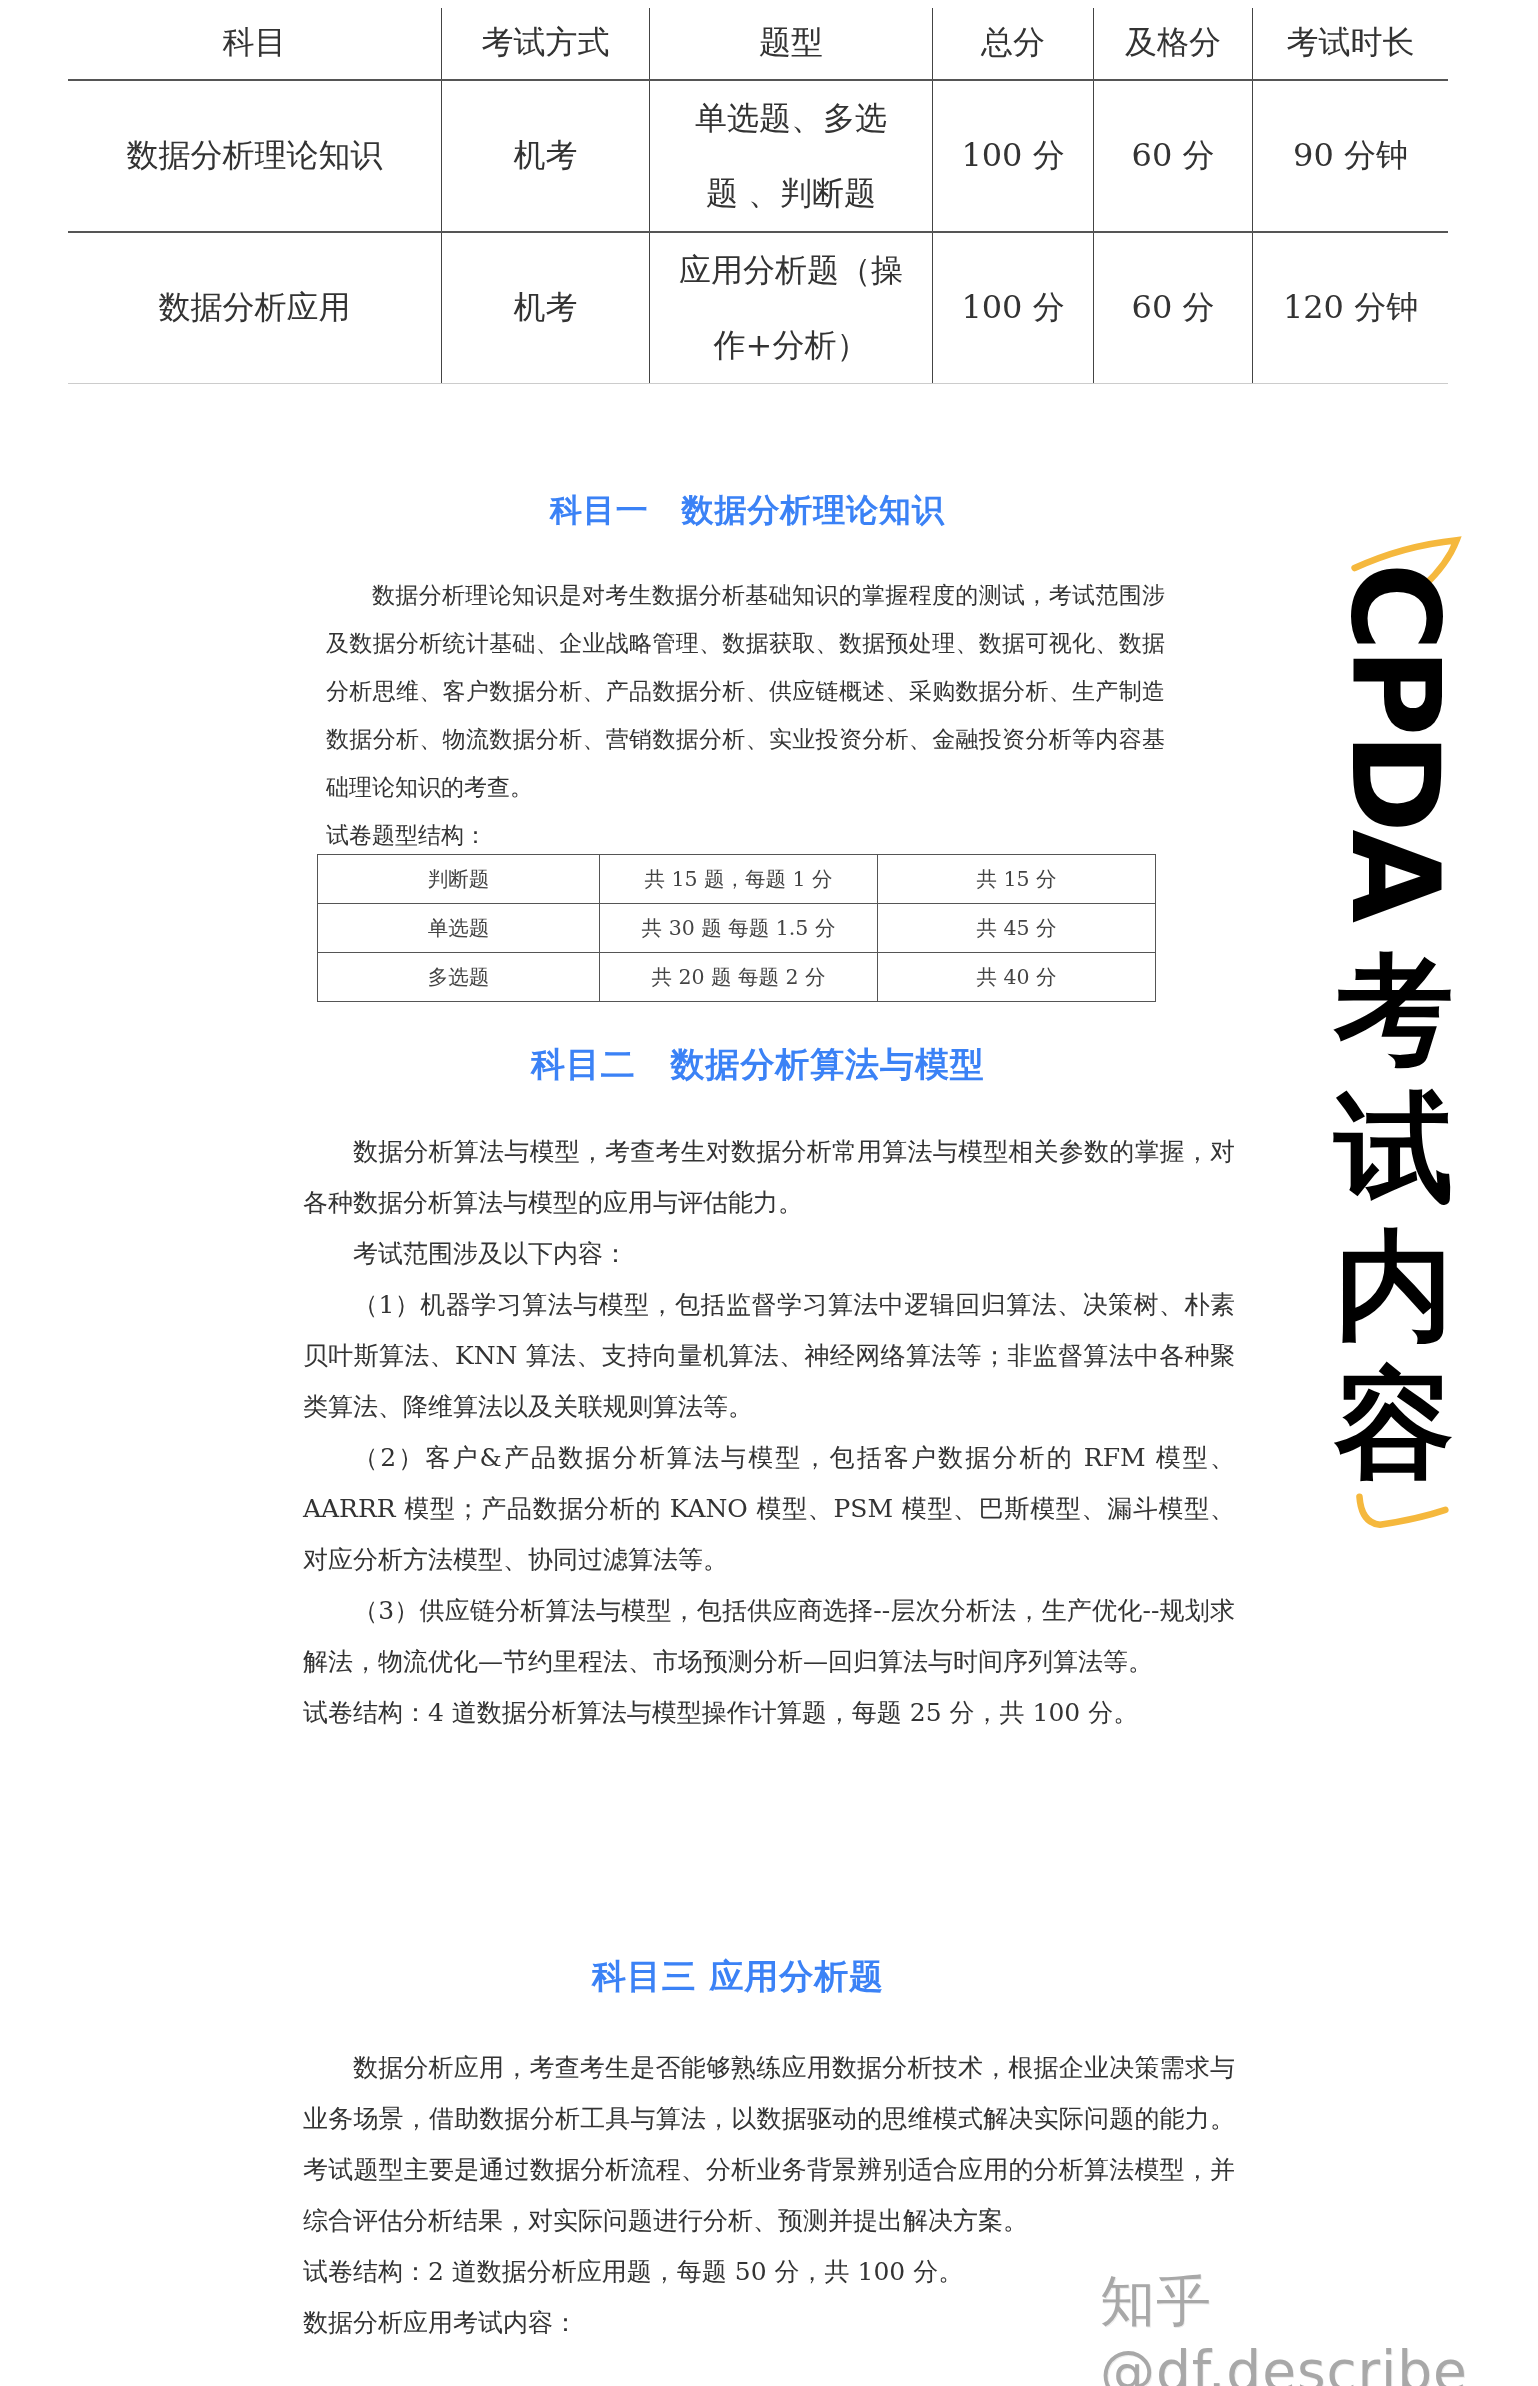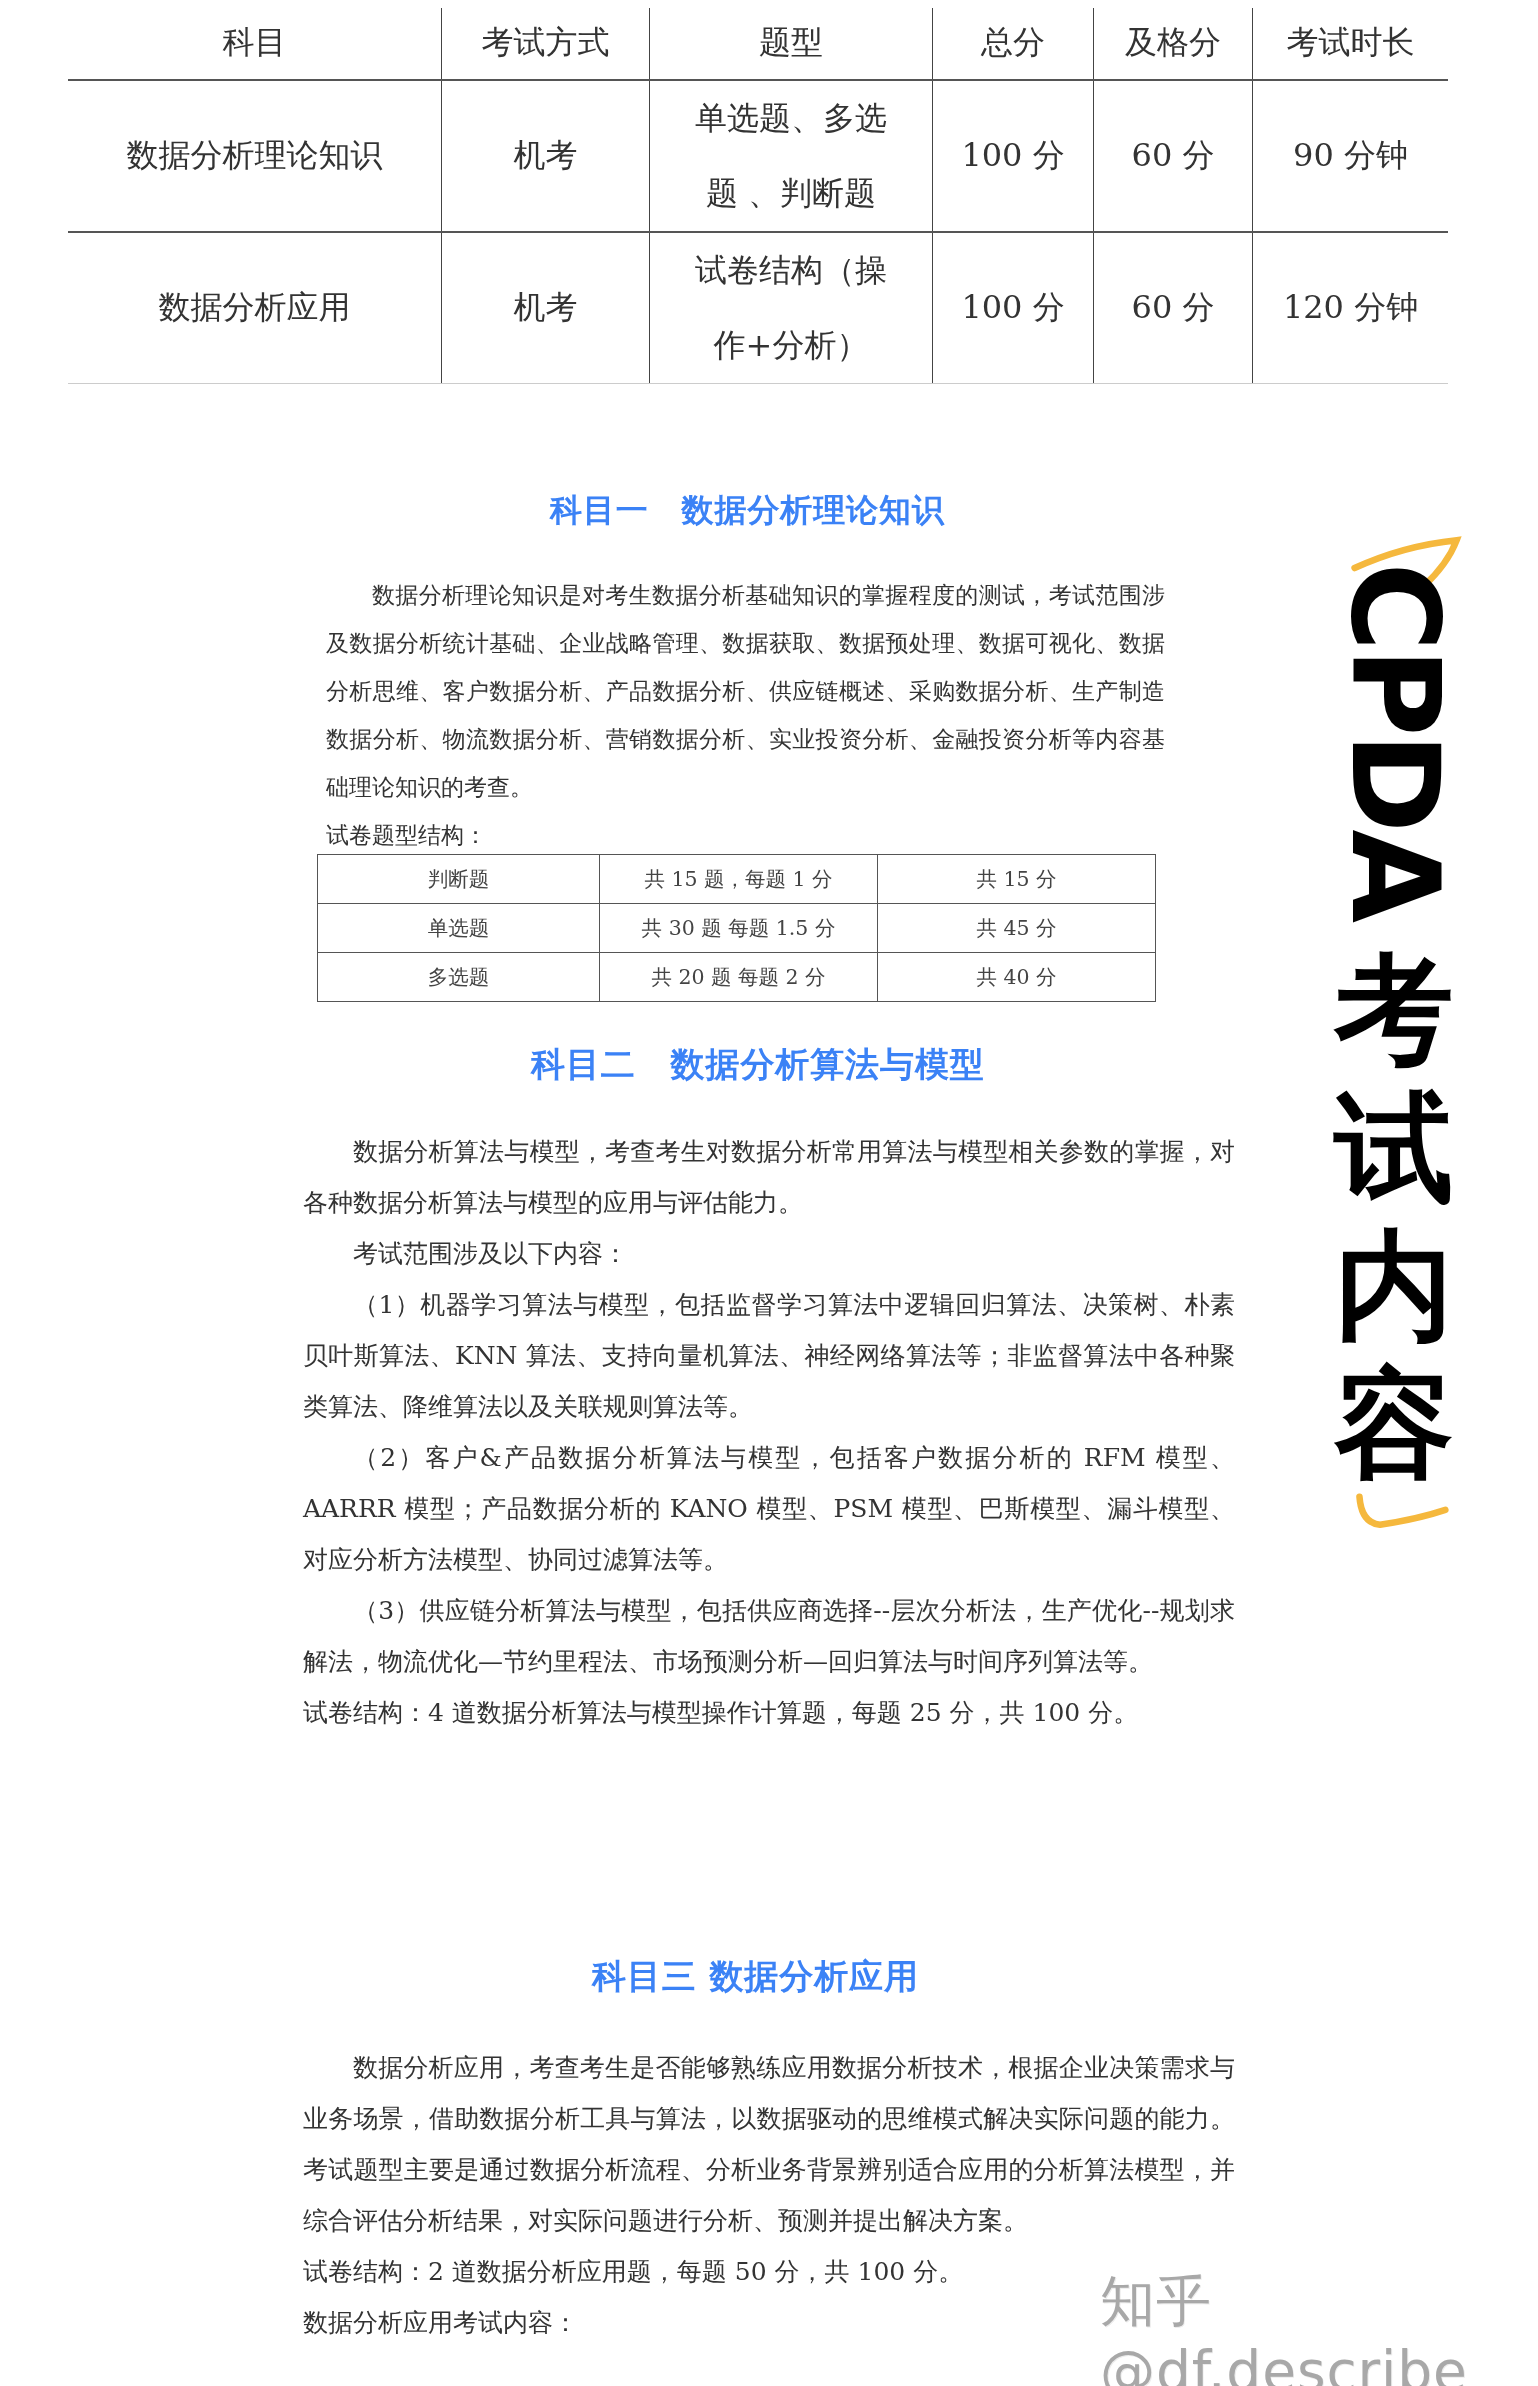--- a/index.html
+++ b/index.html
@@ -100,21 +100,21 @@
         <div>题 、判断题</div>
       </td>
       <td>100 分</td>
       <td>60 分</td>
       <td>90 分钟</td>
     </tr>
     <tr class="r3">
       <td>数据分析应用</td>
       <td>机考</td>
       <td class="multiline">
-        <div>试卷结构（操</div>
+        <div>应用分析题（操</div>
         <div>作+分析）</div>
       </td>
       <td>100 分</td>
       <td>60 分</td>
       <td>120 分钟</td>
     </tr>
   </tbody>
 </table>
 
 <div class="section-heading" style="left:550px; top:489px;">科目一　数据分析理论知识</div>
@@ -153,21 +153,21 @@
 
 <div class="para-block s2" style="left:303px; top:1126px; width:932px;">
   <p class="indent">数据分析算法与模型，考查考生对数据分析常用算法与模型相关参数的掌握，对各种数据分析算法与模型的应用与评估能力。</p>
   <p class="indent">考试范围涉及以下内容：</p>
   <p class="indent">（1）机器学习算法与模型，包括监督学习算法中逻辑回归算法、决策树、朴素贝叶斯算法、KNN 算法、支持向量机算法、神经网络算法等；非监督算法中各种聚类算法、降维算法以及关联规则算法等。</p>
   <p class="indent">（2）客户&amp;产品数据分析算法与模型，包括客户数据分析的 RFM 模型、AARRR 模型；产品数据分析的 KANO 模型、PSM 模型、巴斯模型、漏斗模型、对应分析方法模型、协同过滤算法等。</p>
   <p class="indent">（3）供应链分析算法与模型，包括供应商选择--层次分析法，生产优化--规划求解法，物流优化—节约里程法、市场预测分析—回归算法与时间序列算法等。</p>
   <p>试卷结构：4 道数据分析算法与模型操作计算题，每题 25 分，共 100 分。</p>
 </div>
 
-<div class="section-heading" style="left:592px; top:1954px; font-size:34px;">科目三 数据分析应用</div>
+<div class="section-heading" style="left:592px; top:1954px; font-size:34px;">科目三 应用分析题</div>
 
 <div class="para-block s3" style="left:303px; top:2042px; width:932px;">
   <p class="indent">数据分析应用，考查考生是否能够熟练应用数据分析技术，根据企业决策需求与业务场景，借助数据分析工具与算法，以数据驱动的思维模式解决实际问题的能力。考试题型主要是通过数据分析流程、分析业务背景辨别适合应用的分析算法模型，并综合评估分析结果，对实际问题进行分析、预测并提出解决方案。</p>
   <p>试卷结构：2 道数据分析应用题，每题 50 分，共 100 分。</p>
   <p>数据分析应用考试内容：</p>
 </div>
 
 <div class="vertical-title">
   <svg class="bracket" style="left:23px; top:-1.9px;" width="121" height="65" viewBox="0 0 130 70">
     <path d="M8 42 Q60 18 118 12 Q108 38 82 62" fill="none" stroke="#f5b83d" stroke-width="7" stroke-linecap="round"></path>

